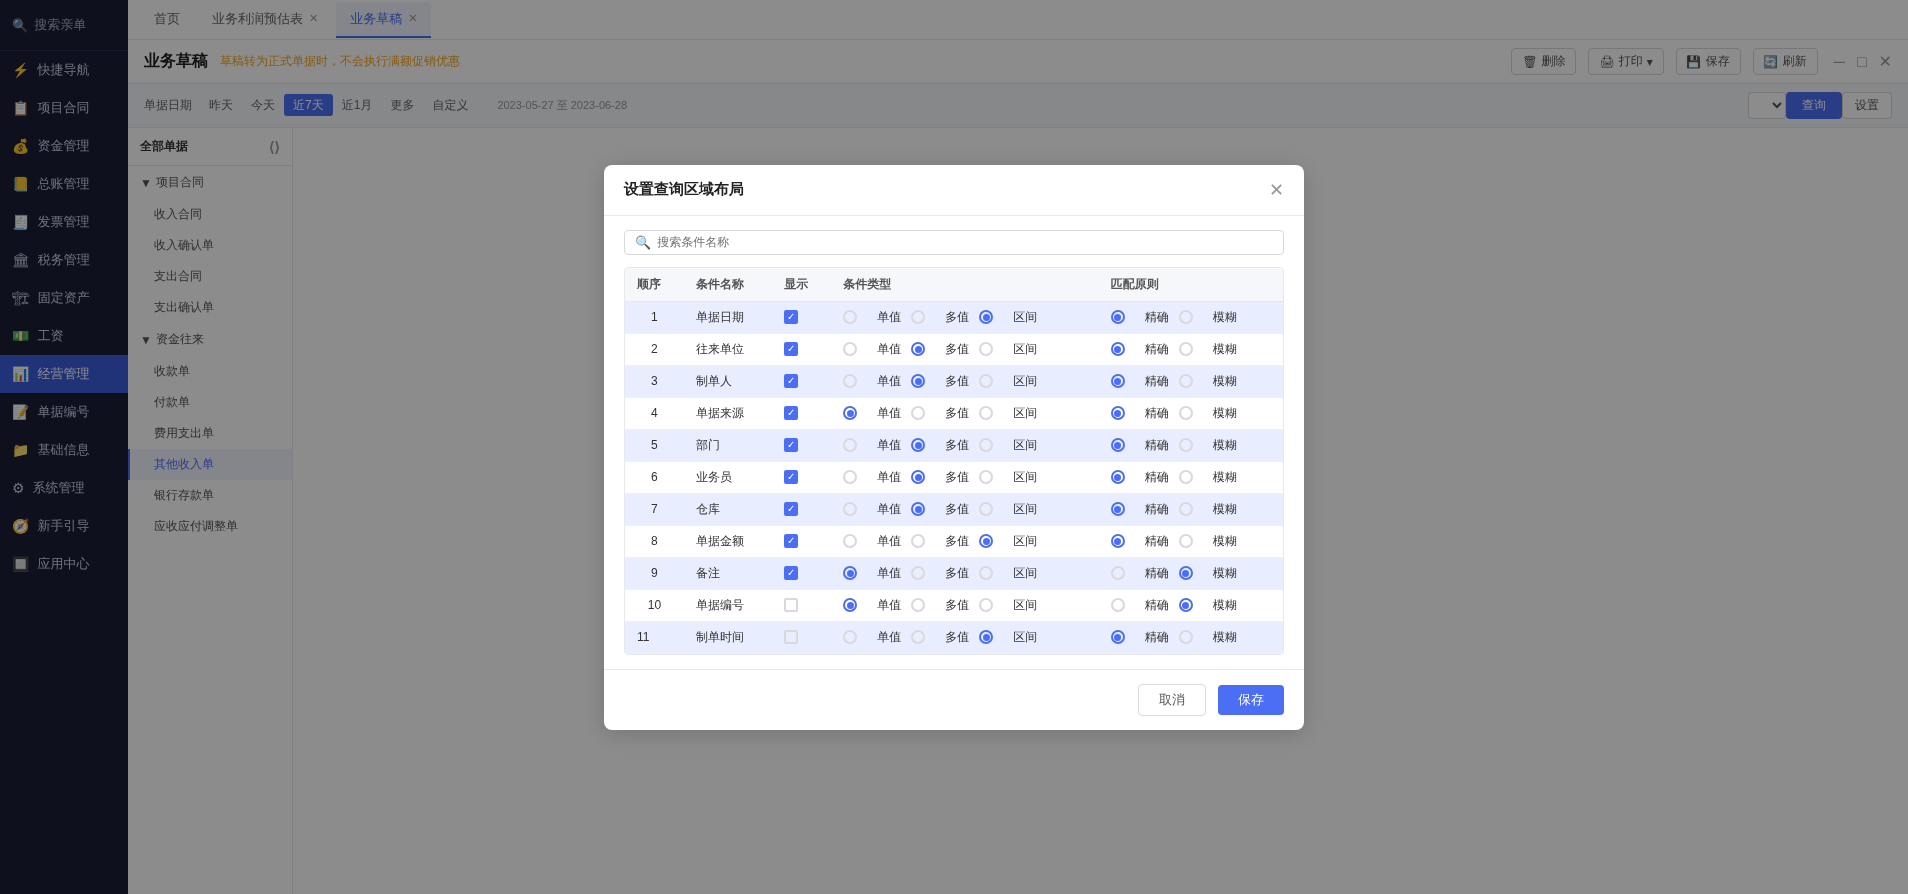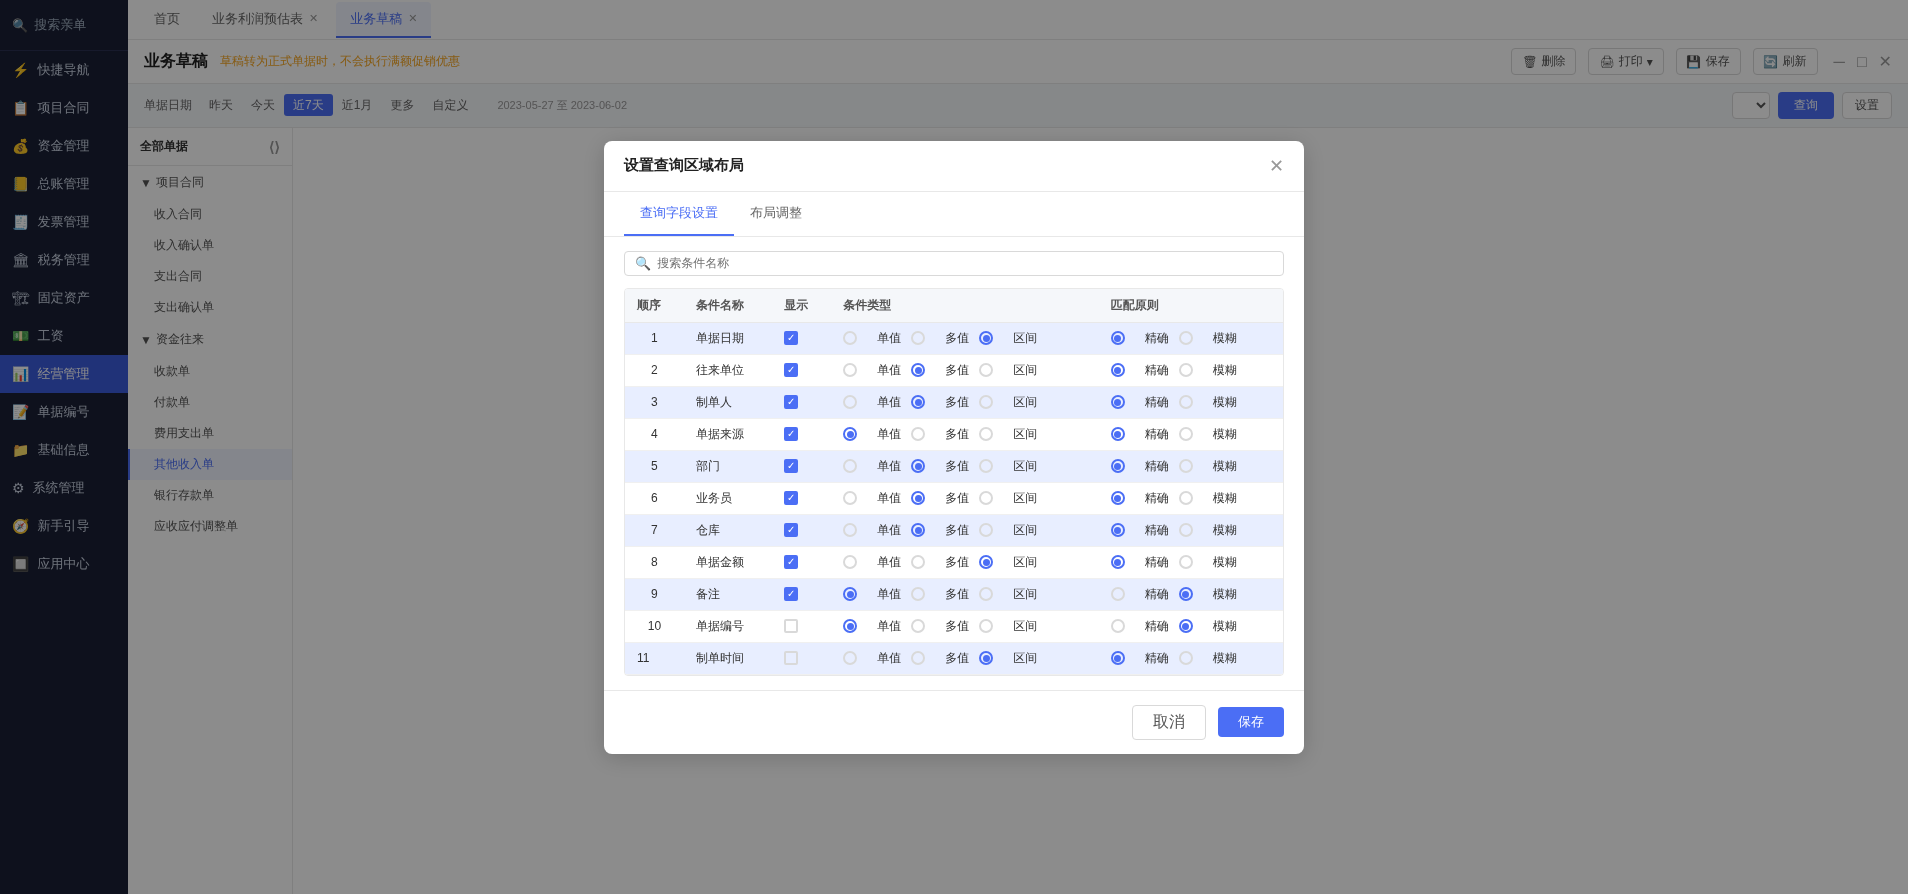--- a/index.html
+++ b/index.html
@@ -98,21 +98,21 @@
     .radio-item { display: flex; align-items: center; gap: 20px; cursor: pointer; }
     .radio-circle { width: 14px; height: 14px; border-radius: 50%; border: 2px solid #d9d9d9; display: flex; align-items: center; justify-content: center; flex-shrink: 0; }
     .radio-circle.checked { border-color: #4b6ef5; }
     .radio-circle.checked::after { content: ''; width: 7px; height: 7px; background: #4b6ef5; border-radius: 50%; }
     .checkbox-box { width: 14px; height: 14px; border: 2px solid #d9d9d9; border-radius: 2px; display: flex; align-items: center; justify-content: center; flex-shrink: 0; }
     .checkbox-box.checked { background: #4b6ef5; border-color: #4b6ef5; }
     .checkbox-box.checked::after { content: '✓'; color: #fff; font-size: 10px; line-height: 1; }
 
     
     .modal-footer { padding: 14px 20px; border-top: 1px solid #e8e8e8; display: flex; align-items: center; justify-content: flex-end; gap: 12px; }
-    .btn-cancel { padding: 6px 20px; border: 1px solid #d9d9d9; border-radius: 4px; cursor: pointer; background: #fff; font-size: 16px; color: #555; }
+    .btn-cancel { padding: 6px 20px; border: 1px solid #d9d9d9; border-radius: 4px; cursor: pointer; background: #fff; font-size: 13px; color: #555; }
     .btn-save { padding: 6px 20px; border: none; border-radius: 4px; cursor: pointer; background: #4b6ef5; color: #fff; font-size: 13px; }
   </style>
 </head>
 <body>
 
 <div class="app-container">
 
   <div class="sidebar">
     <div class="sidebar-top">
       <div class="sidebar-search">
@@ -222,22 +222,22 @@
         <span style="cursor:pointer;color:#999;font-size:16px;margin-left:4px;">─</span>
         <span style="cursor:pointer;color:#999;font-size:16px;">□</span>
         <span style="cursor:pointer;color:#999;font-size:16px;">✕</span>
       </div>
     </div>
 
     <div class="filter-bar">
       <span class="filter-label">单据日期</span>
       <div id="date-btns"><span class="date-btn">昨天</span><span class="date-btn">今天</span><span class="date-btn active">近7天</span><span class="date-btn">近1月</span><span class="date-btn">更多</span><span class="date-btn">自定义</span></div>
       <br>
-      <span class="date-range" style="margin-left:4px;">2023-05-27 至 2023-06-02</span>
-      <div style="display:flex;gap:8px;margin-left:auto;padding-left:10px;">
+      <span class="date-range" style="margin-left:4px;">2023-05-27 至 2023-06-28</span>
+      <div style="display:flex;margin-left:auto;padding-left:10px;">
         <select style="font-size:12px;padding:3px 8px;border:1px solid #d9d9d9;border-radius:4px;color:#555;background:#fff;"></select>
         <button class="query-btn">查询</button>
         <button class="set-btn">设置</button>
       </div>
     </div>
 
     <div class="content-area">
 
       <div class="left-panel">
         <div class="left-panel-header">
@@ -277,24 +277,20 @@
 
   </div>
 </div>
 
 <div class="overlay">
   <div class="modal">
     <div class="modal-header">
       <span class="modal-title">设置查询区域布局</span>
       <span class="modal-close">✕</span>
     </div>
-    <div class="modal-tabs" id="modal-tabs">
-        <div class="modal-tab active">查询字段设置</div>
-        <div class="modal-tab">布局调整</div>
-      </div>
     <div class="modal-body">
       <div class="modal-search">
         <span class="search-icon">🔍</span>
         <input type="text" placeholder="搜索条件名称" style="">
       </div>
       <div class="modal-table-wrap">
         <table class="modal-table">
           <thead>
             <tr id="modal-table-head">
                 <th>顺序</th>

